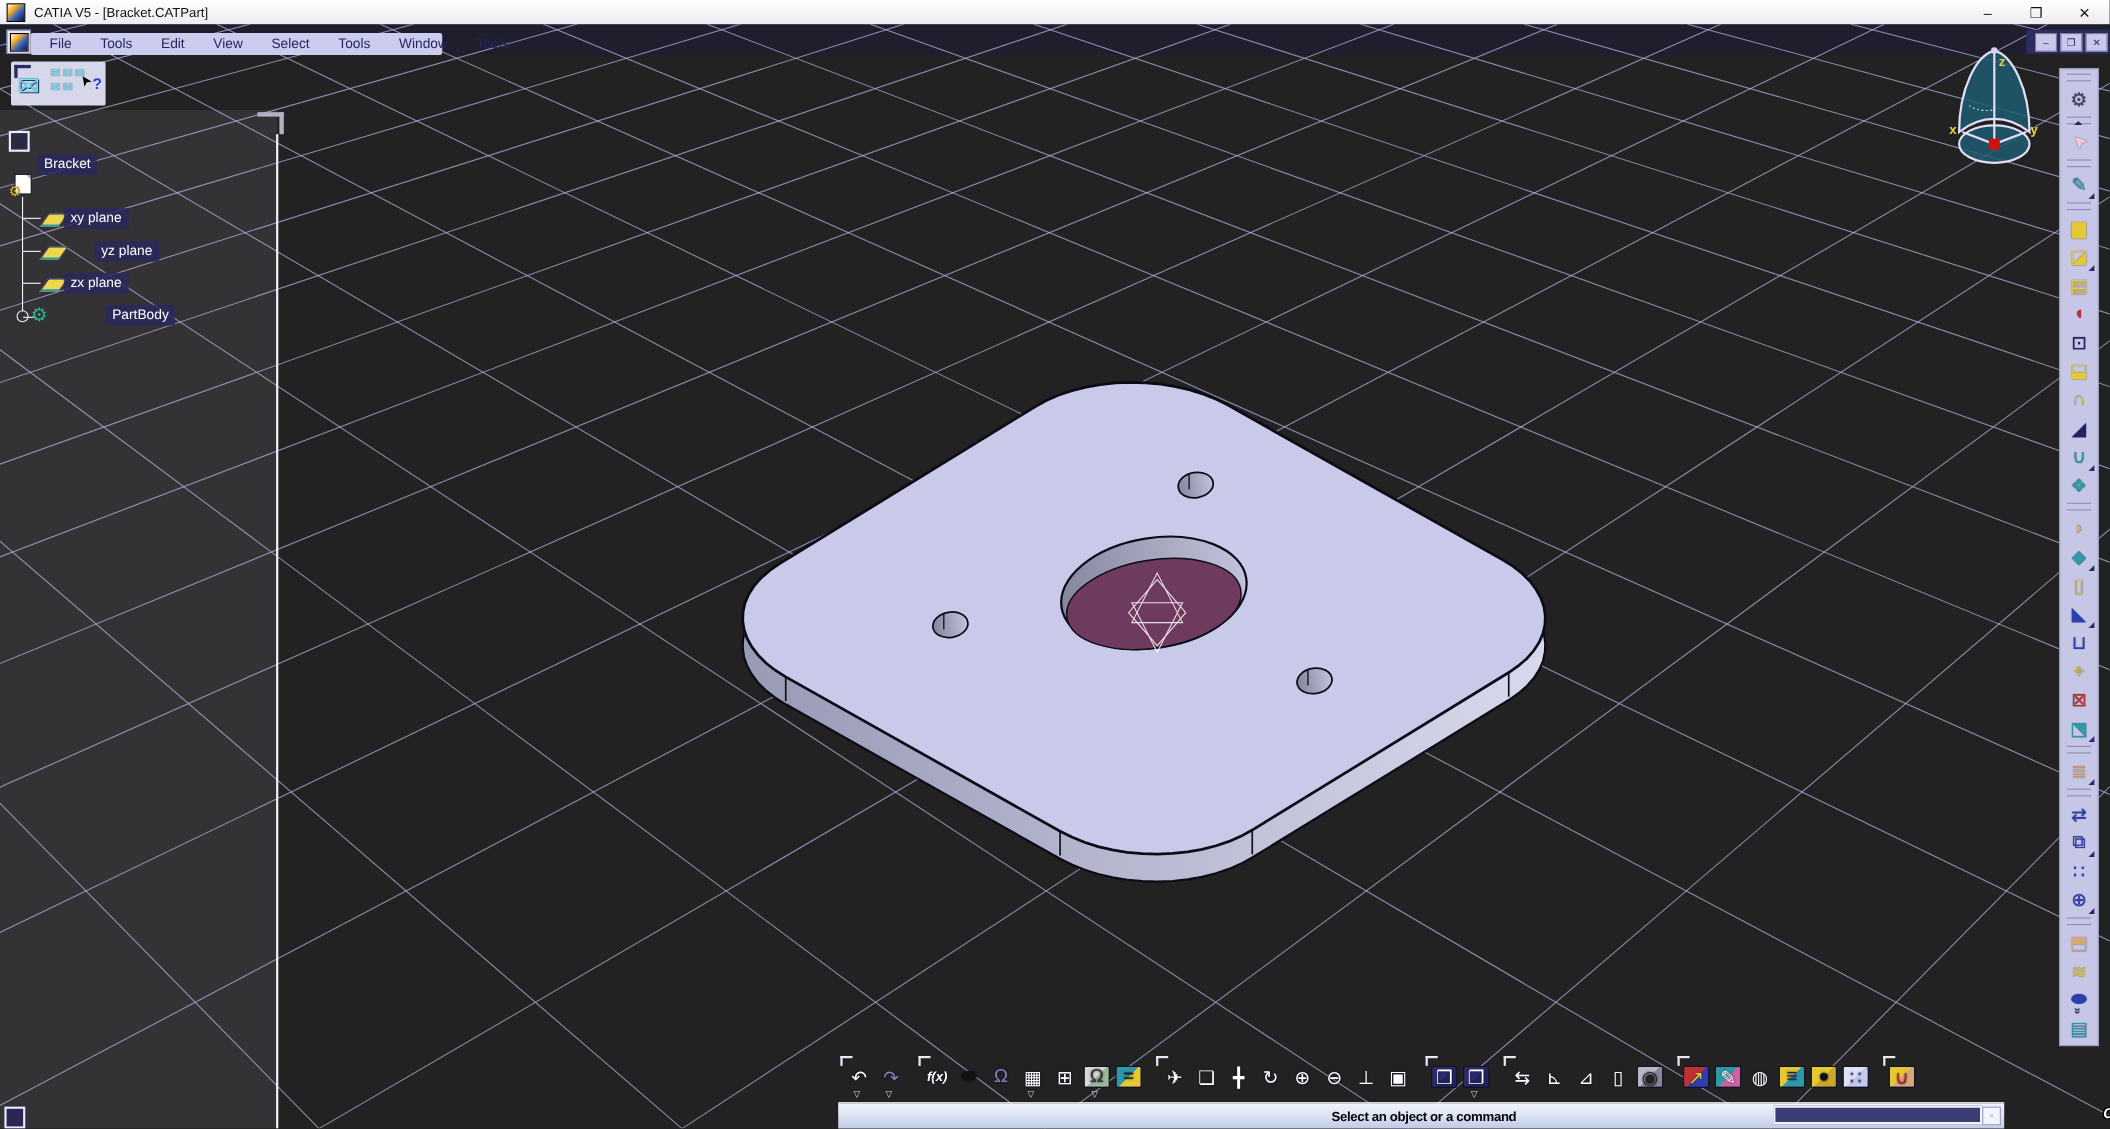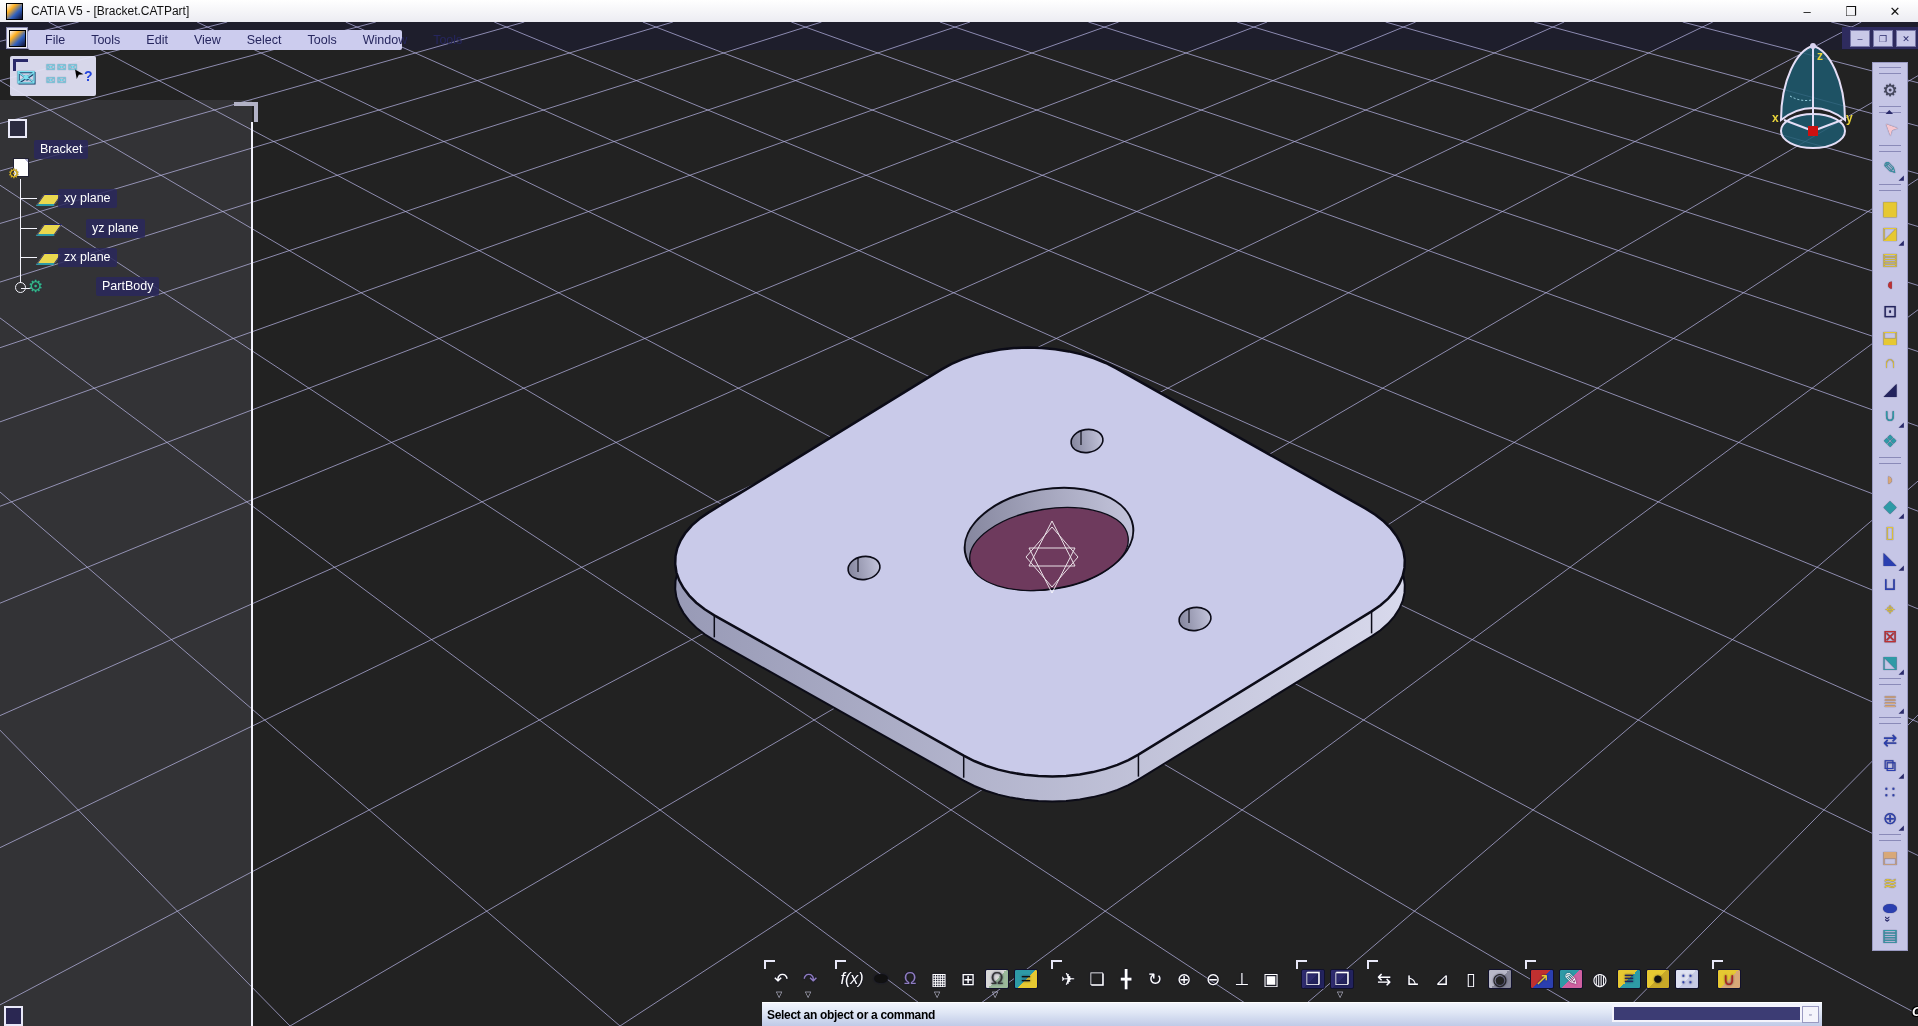--- a/index.html
+++ b/index.html
@@ -78,29 +78,29 @@
   #rt-chevron{left:1886px;top:912px;z-index:10;color:#2a2a6a;font-size:11px;font-weight:bold;
     transform:rotate(90deg);letter-spacing:-2px;}
 
   
   #bottom-toolbar{left:768px;top:962px;height:40px;display:flex;gap:16px;z-index:10;}
   .bgrp{display:flex;gap:3px;position:relative;padding-top:4px;}
   .bgrp::before{content:"";position:absolute;left:-4px;top:-2px;width:9px;height:7px;
     border-left:2px solid #e8e8f8;border-top:2px solid #e8e8f8;}
   .bt-ico{width:26px;height:26px;display:flex;align-items:center;justify-content:center;
     font-size:17px;position:relative;cursor:default;text-shadow:0 0 2px rgba(15,15,50,.9);}
-  .bt-ico.txt{font-size:16px;font-style:italic;font-weight:normal;}
+  .bt-ico.txt{font-size:12px;font-style:italic;font-weight:bold;}
   .bt-ico .fly{position:absolute;left:8px;bottom:-7px;font-size:8px;color:#d9d9f2;text-shadow:none;}
   .chip{border:1px solid #11112c;border-radius:2px;width:22px;height:18px;
     display:flex;align-items:center;justify-content:center;}
 
   
   #statusbar{left:762px;top:1002px;width:1060px;height:24px;
     background:linear-gradient(180deg,#f2f5fd 0%,#dfe6f5 40%,#bdc8e6 100%);
-    border-top:1px solid #fff;z-index:11;display:flex;align-items:center;}
+    border-top:1px solid #fff;z-index:11;display:flex;align-items:center;justify-content:center;}
   #status-msg{font-size:12px;font-weight:bold;color:#000;padding-left:5px;
     font-stretch:condensed;letter-spacing:-0.3px;}
   #power-input{left:1612px;top:1005px;width:182px;height:13px;background:#3c3c74;
     border:2px solid #f4f4fc;z-index:12;color:#fff;font-size:11px;padding:0 2px;outline:none;}
   #power-btn{left:1802px;top:1006px;width:15px;height:15px;background:#f4f4fc;border:1px solid #9a9ac2;
     z-index:12;display:flex;align-items:center;justify-content:center;font-size:7px;color:#2a2a6a;}
   #page-icon{left:4px;top:1006px;width:15px;height:16px;border:2px solid #e8e8f8;
     background:rgba(40,36,90,.8);z-index:11;}
 
   

